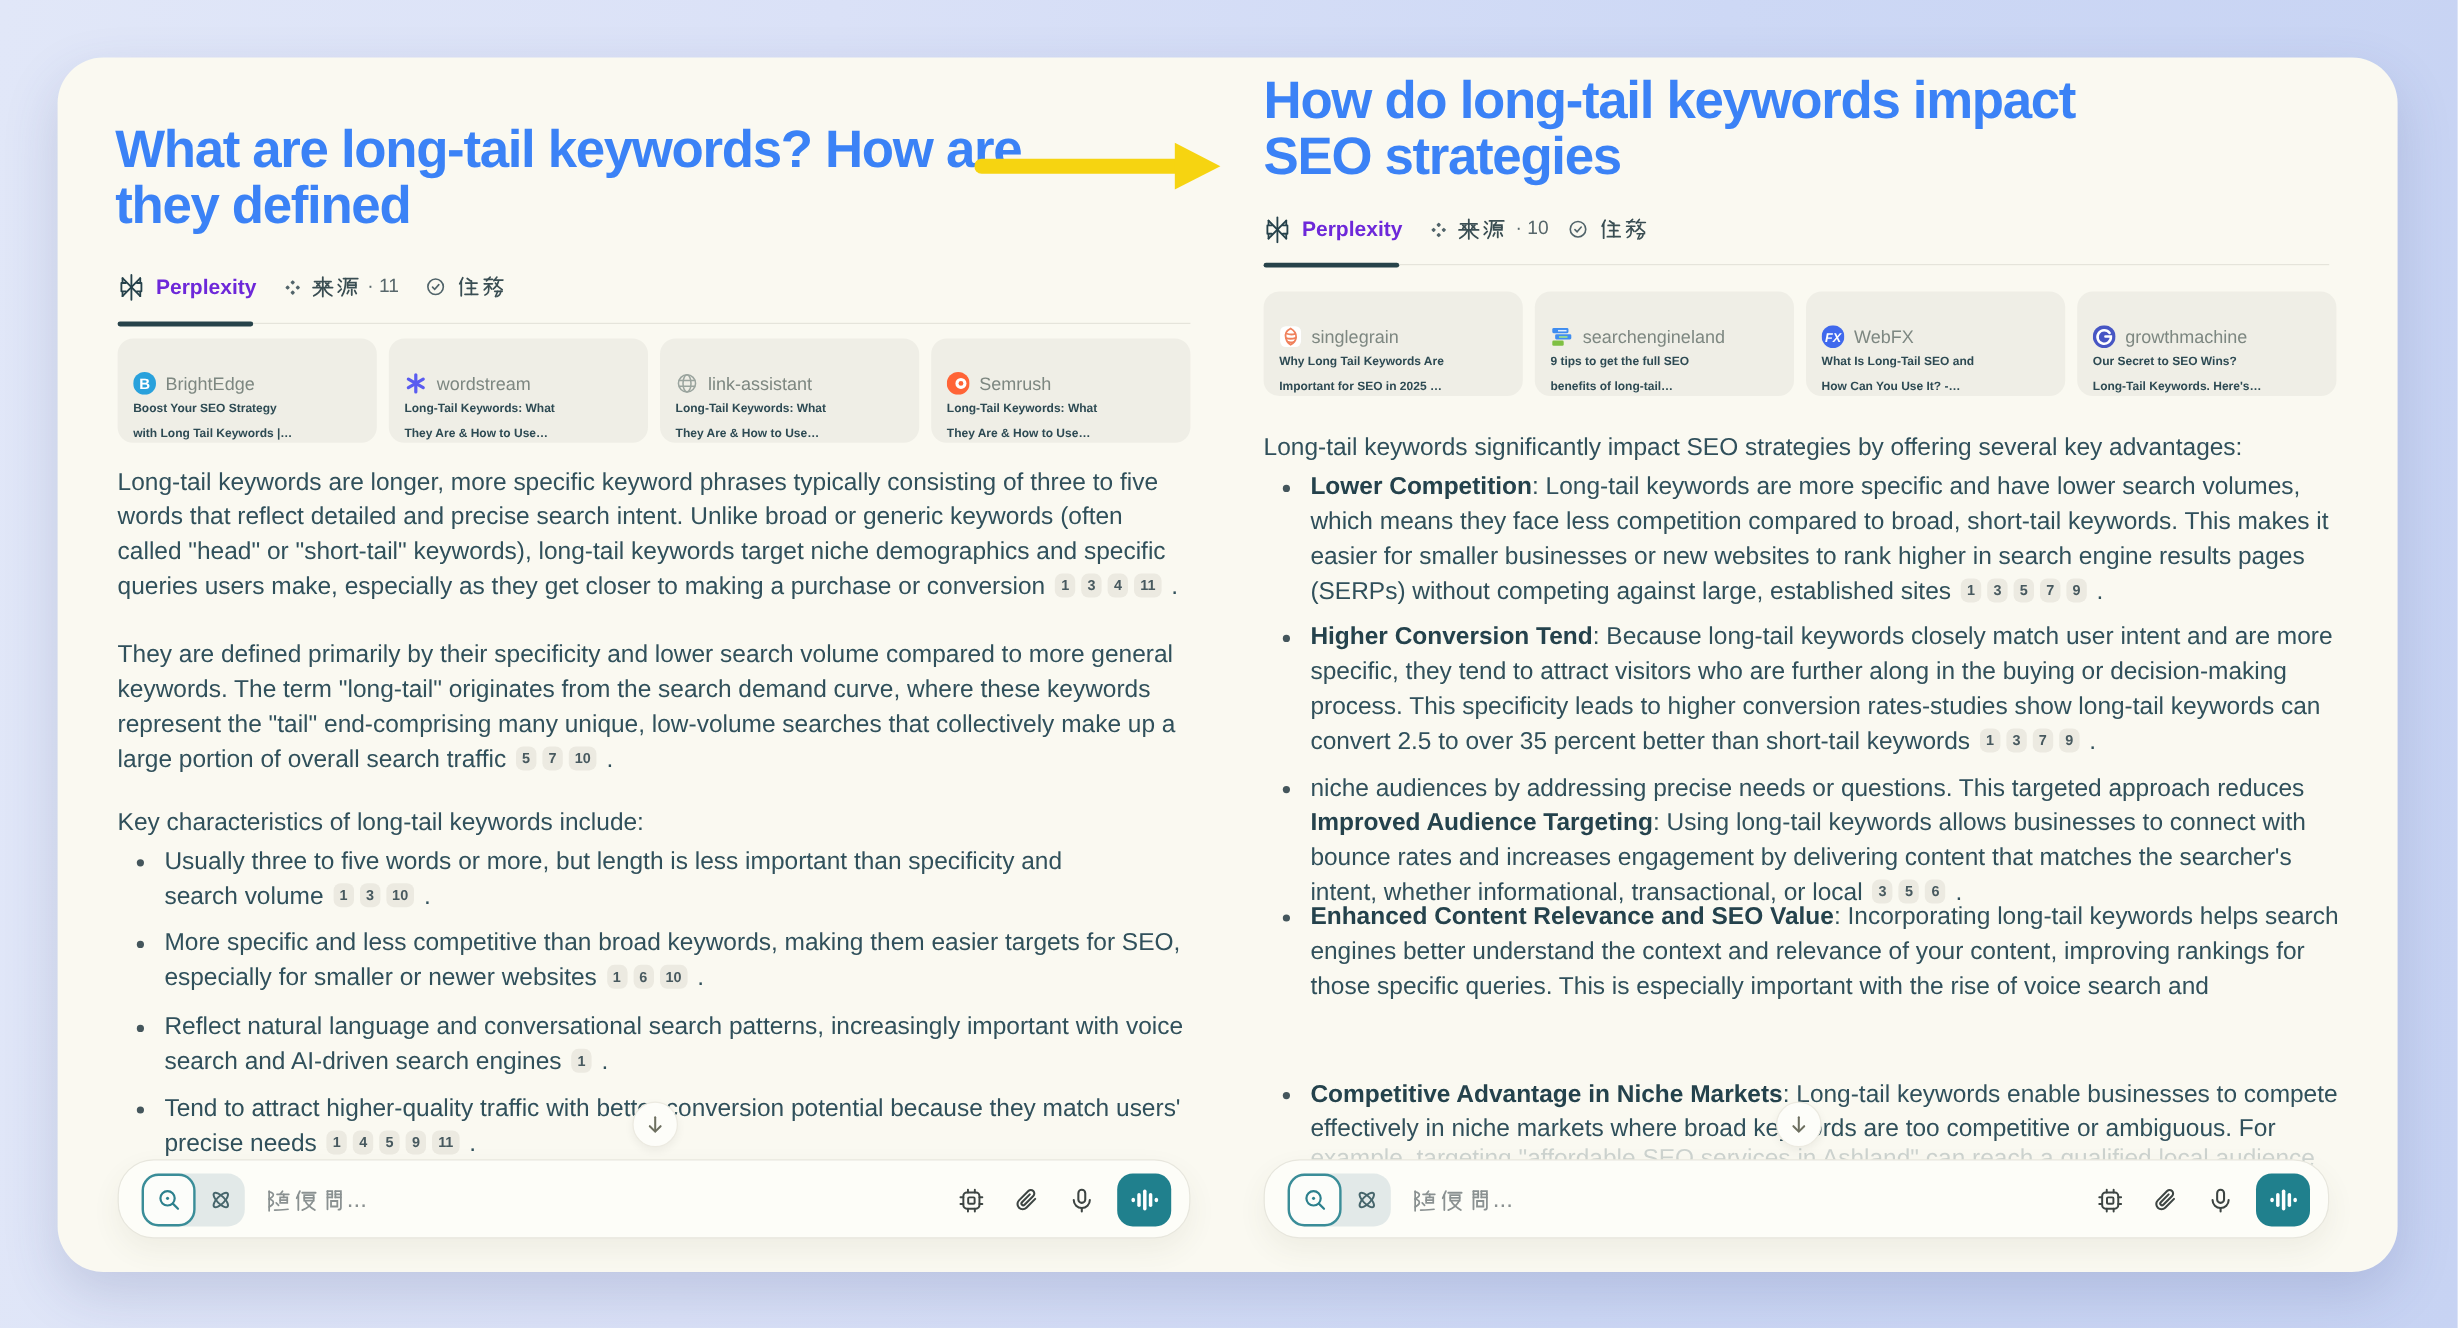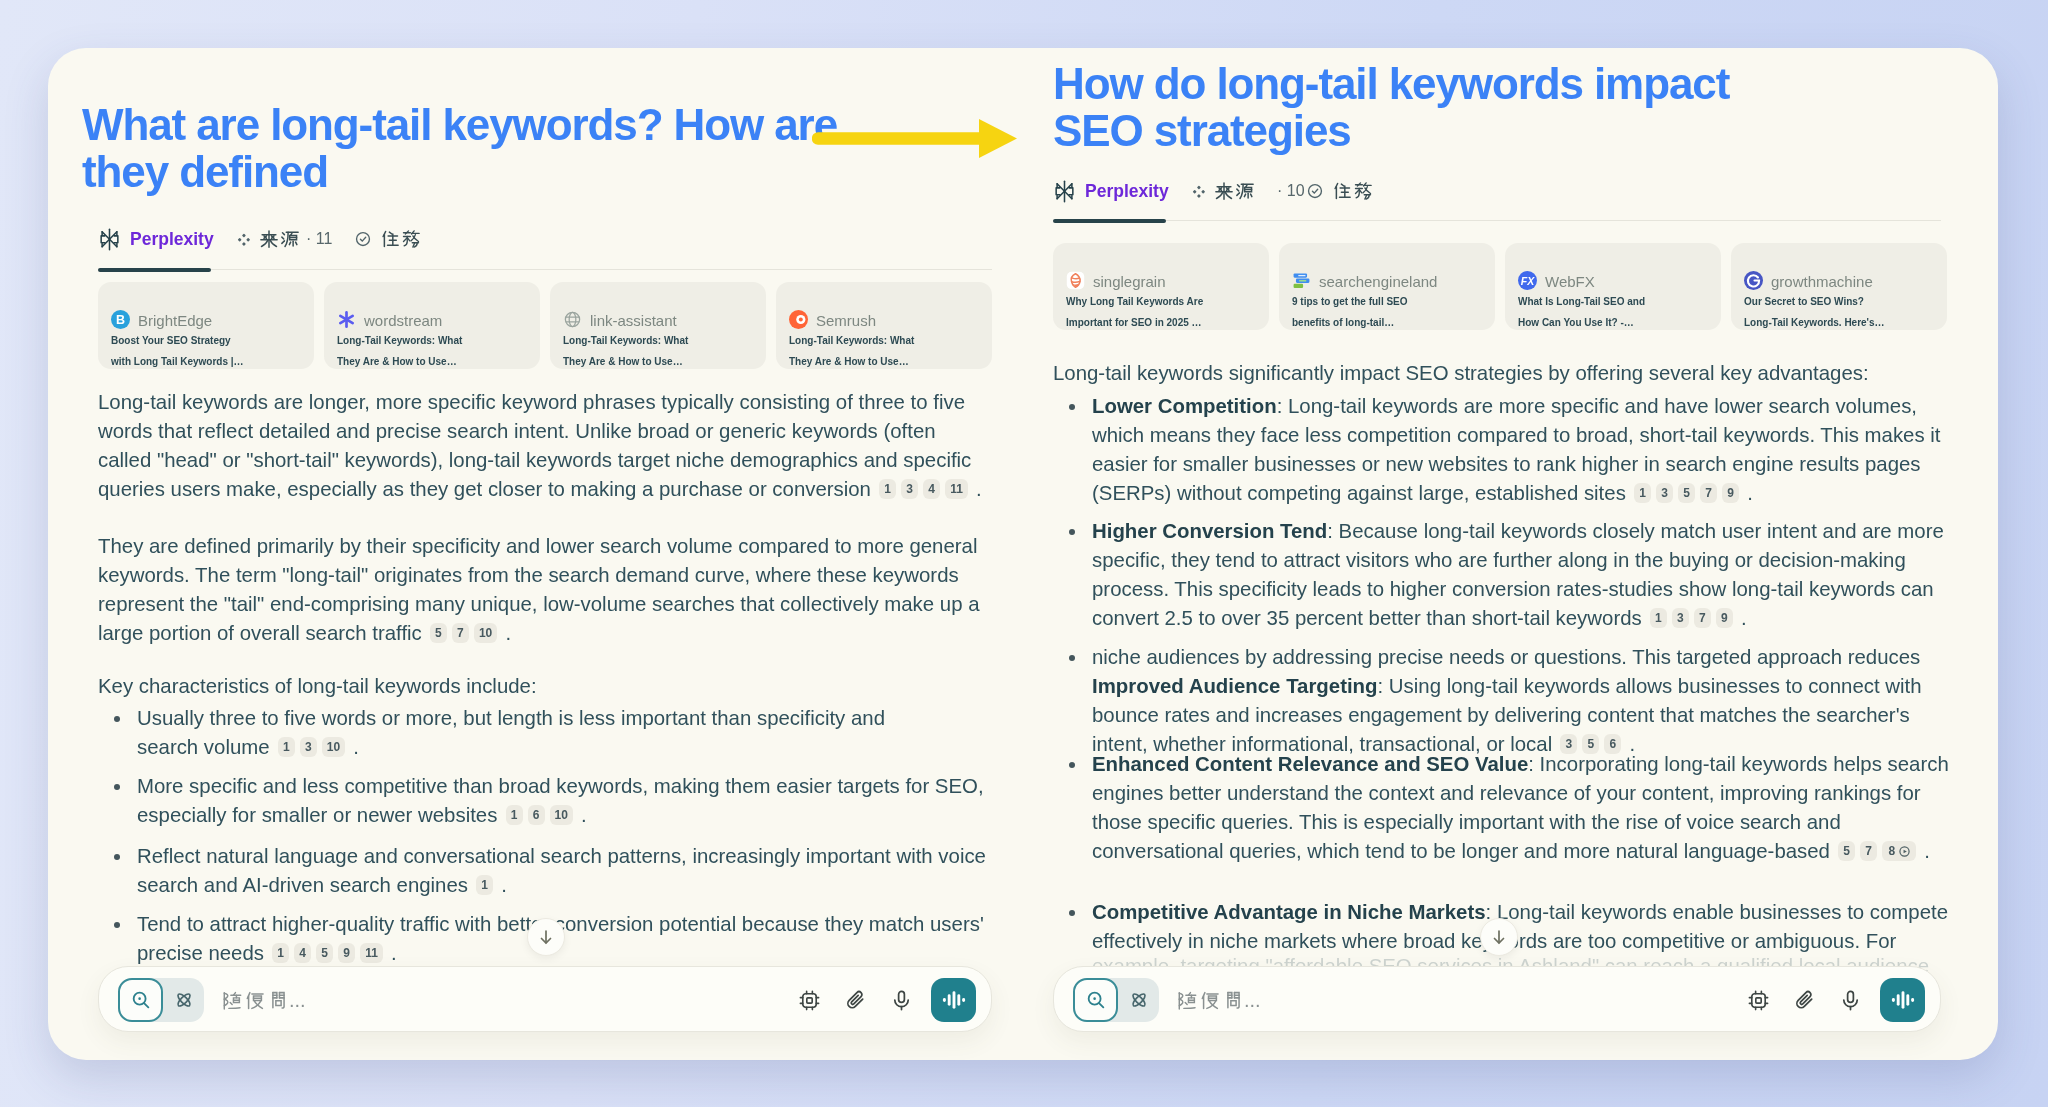--- a/index.html
+++ b/index.html
@@ -184,21 +184,21 @@
   <rect x="22" y="10" width="3" height="4" rx="1.5"></rect>
 </g>
 <g id="g-down" fill="none" stroke="currentColor" stroke-width="1.7" stroke-linecap="round">
   <path d="M8 2 V13.5"></path>
         <path d="M3.5 9.5 L8 14 L12.5 9.5"></path>
 </g>
 </defs>
 </svg>
 <div class="card"></div>
 
-<div class="abs" style="left:82px; top:101px;">
+<div class="abs" style="left:96px; top:101px;">
     <h1>What are long-tail keywords? How are<br>they defined</h1>
   </div>
 
 <div class="abs" style="left:1053px; top:60px;">
     <h1>How do long-tail keywords impact<br>SEO strategies</h1>
   </div>
 
 <svg class="abs" style="left:812px; top:112px;" width="210" height="53" viewBox="0 0 210 53">
   <line x1="6" y1="26.5" x2="172" y2="26.5" stroke="#f6d411" stroke-width="12.5" stroke-linecap="round"></line>
   <polygon points="167,7 205,26.5 167,46" fill="#f6d411"></polygon>
@@ -248,21 +248,21 @@
   <div class="titem" style="left:137px; color:#51646a;">
       <svg width="17" height="17" viewBox="0 0 24 24">
         <use href="#g-sources"></use>
       </svg>
     <svg class="cjk" width="20" height="20" viewBox="0 0 32 32" style="margin-left:7px;">
         <use href="#g-lai"></use>
       </svg>
     <svg class="cjk" width="20" height="20" viewBox="0 0 32 32" style="margin-left:1px;">
         <use href="#g-yuan"></use>
       </svg>
-    <span class="tabnum" style="margin-left:22px;">·&nbsp;10</span>
+    <span class="tabnum" style="margin-left:8px;">·&nbsp;10</span>
     </div>
   <div class="titem" style="left:253px; color:#51646a;">
       <svg width="18" height="18" viewBox="0 0 24 24">
         <use href="#g-task"></use>
       </svg>
     <svg class="cjk" width="20" height="20" viewBox="0 0 32 32" style="margin-left:8px;">
         <use href="#g-ren"></use>
       </svg>
     <svg class="cjk" width="20" height="20" viewBox="0 0 32 32" style="margin-left:1px;">
         <use href="#g-wu"></use>
@@ -468,24 +468,20 @@
   <div class="body-line">bounce rates and increases engagement by delivering content that matches the searcher's</div>
   <div class="body-line">intent, whether informational, transactional, or local <span class="chip">3</span><span class="chip">5</span><span class="chip">6</span> .</div>
 </div>
   </div>
 <div class="bullet" style="left:1053px; top:750px;">
     <div class="dot"></div>
     <div class="btext">
   <div class="body-line"><b class="lead">Enhanced Content Relevance and SEO Value</b>: Incorporating long-tail keywords helps search</div>
   <div class="body-line">engines better understand the context and relevance of your content, improving rankings for</div>
   <div class="body-line">those specific queries. This is especially important with the rise of voice search and</div>
-  <div class="body-line">conversational queries, which tend to be longer and more natural language-based <span class="chip">5</span><span class="chip">7</span><span class="chip" style="min-width:34px;">8&nbsp;<svg width="11" height="11" viewBox="0 0 24 24" style="vertical-align:-1.5px">
-            <circle cx="12" cy="12" r="10" fill="none" stroke="#4e5f63" stroke-width="2.6"></circle>
-            <polygon points="10,8 17,12 10,16" fill="#4e5f63"></polygon>
-          </svg></span> .</div>
 </div>
   </div>
 <div class="bullet" style="left:1053px; top:898px;">
     <div class="dot"></div>
     <div class="btext">
   <div class="body-line"><b class="lead">Competitive Advantage in Niche Markets</b>: Long-tail keywords enable businesses to compete</div>
   <div class="body-line">effectively in niche markets where broad keywords are too competitive or ambiguous. For</div>
   <div class="body-line" style="opacity:0.22; margin-top:-4px;">example, targeting "affordable SEO services in Ashland" can reach a qualified local audience</div>
 </div>
   </div>

